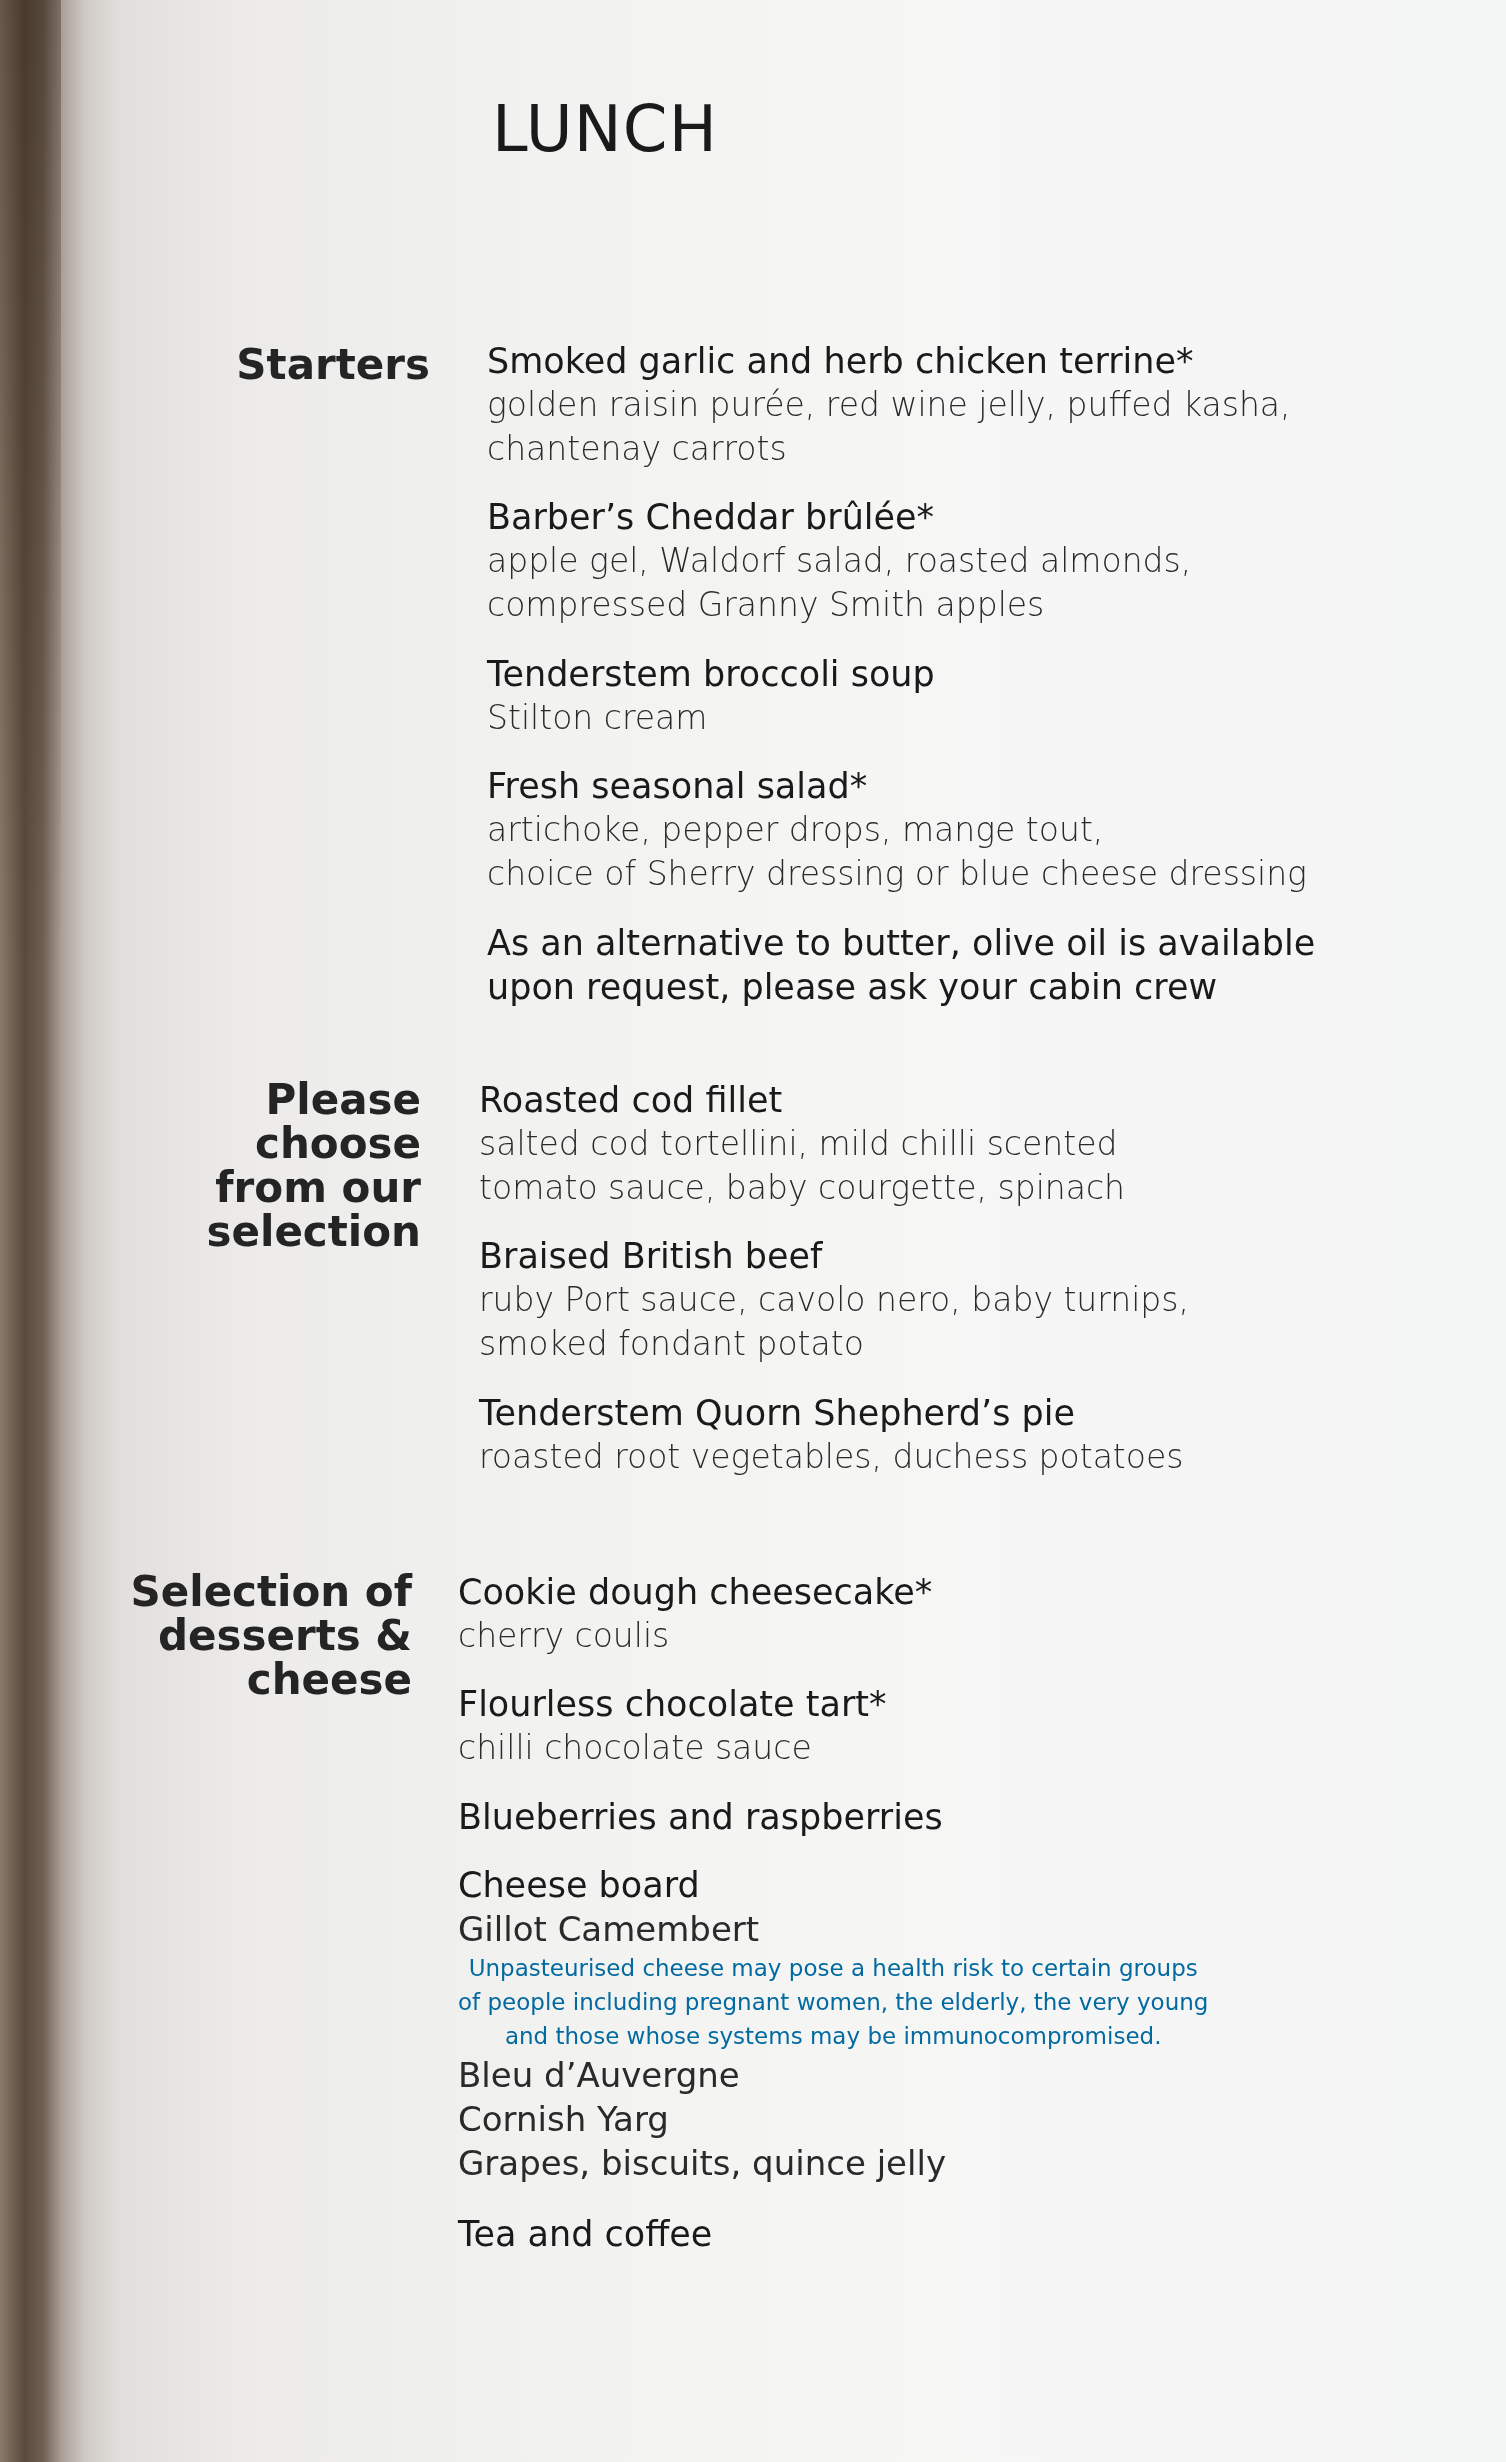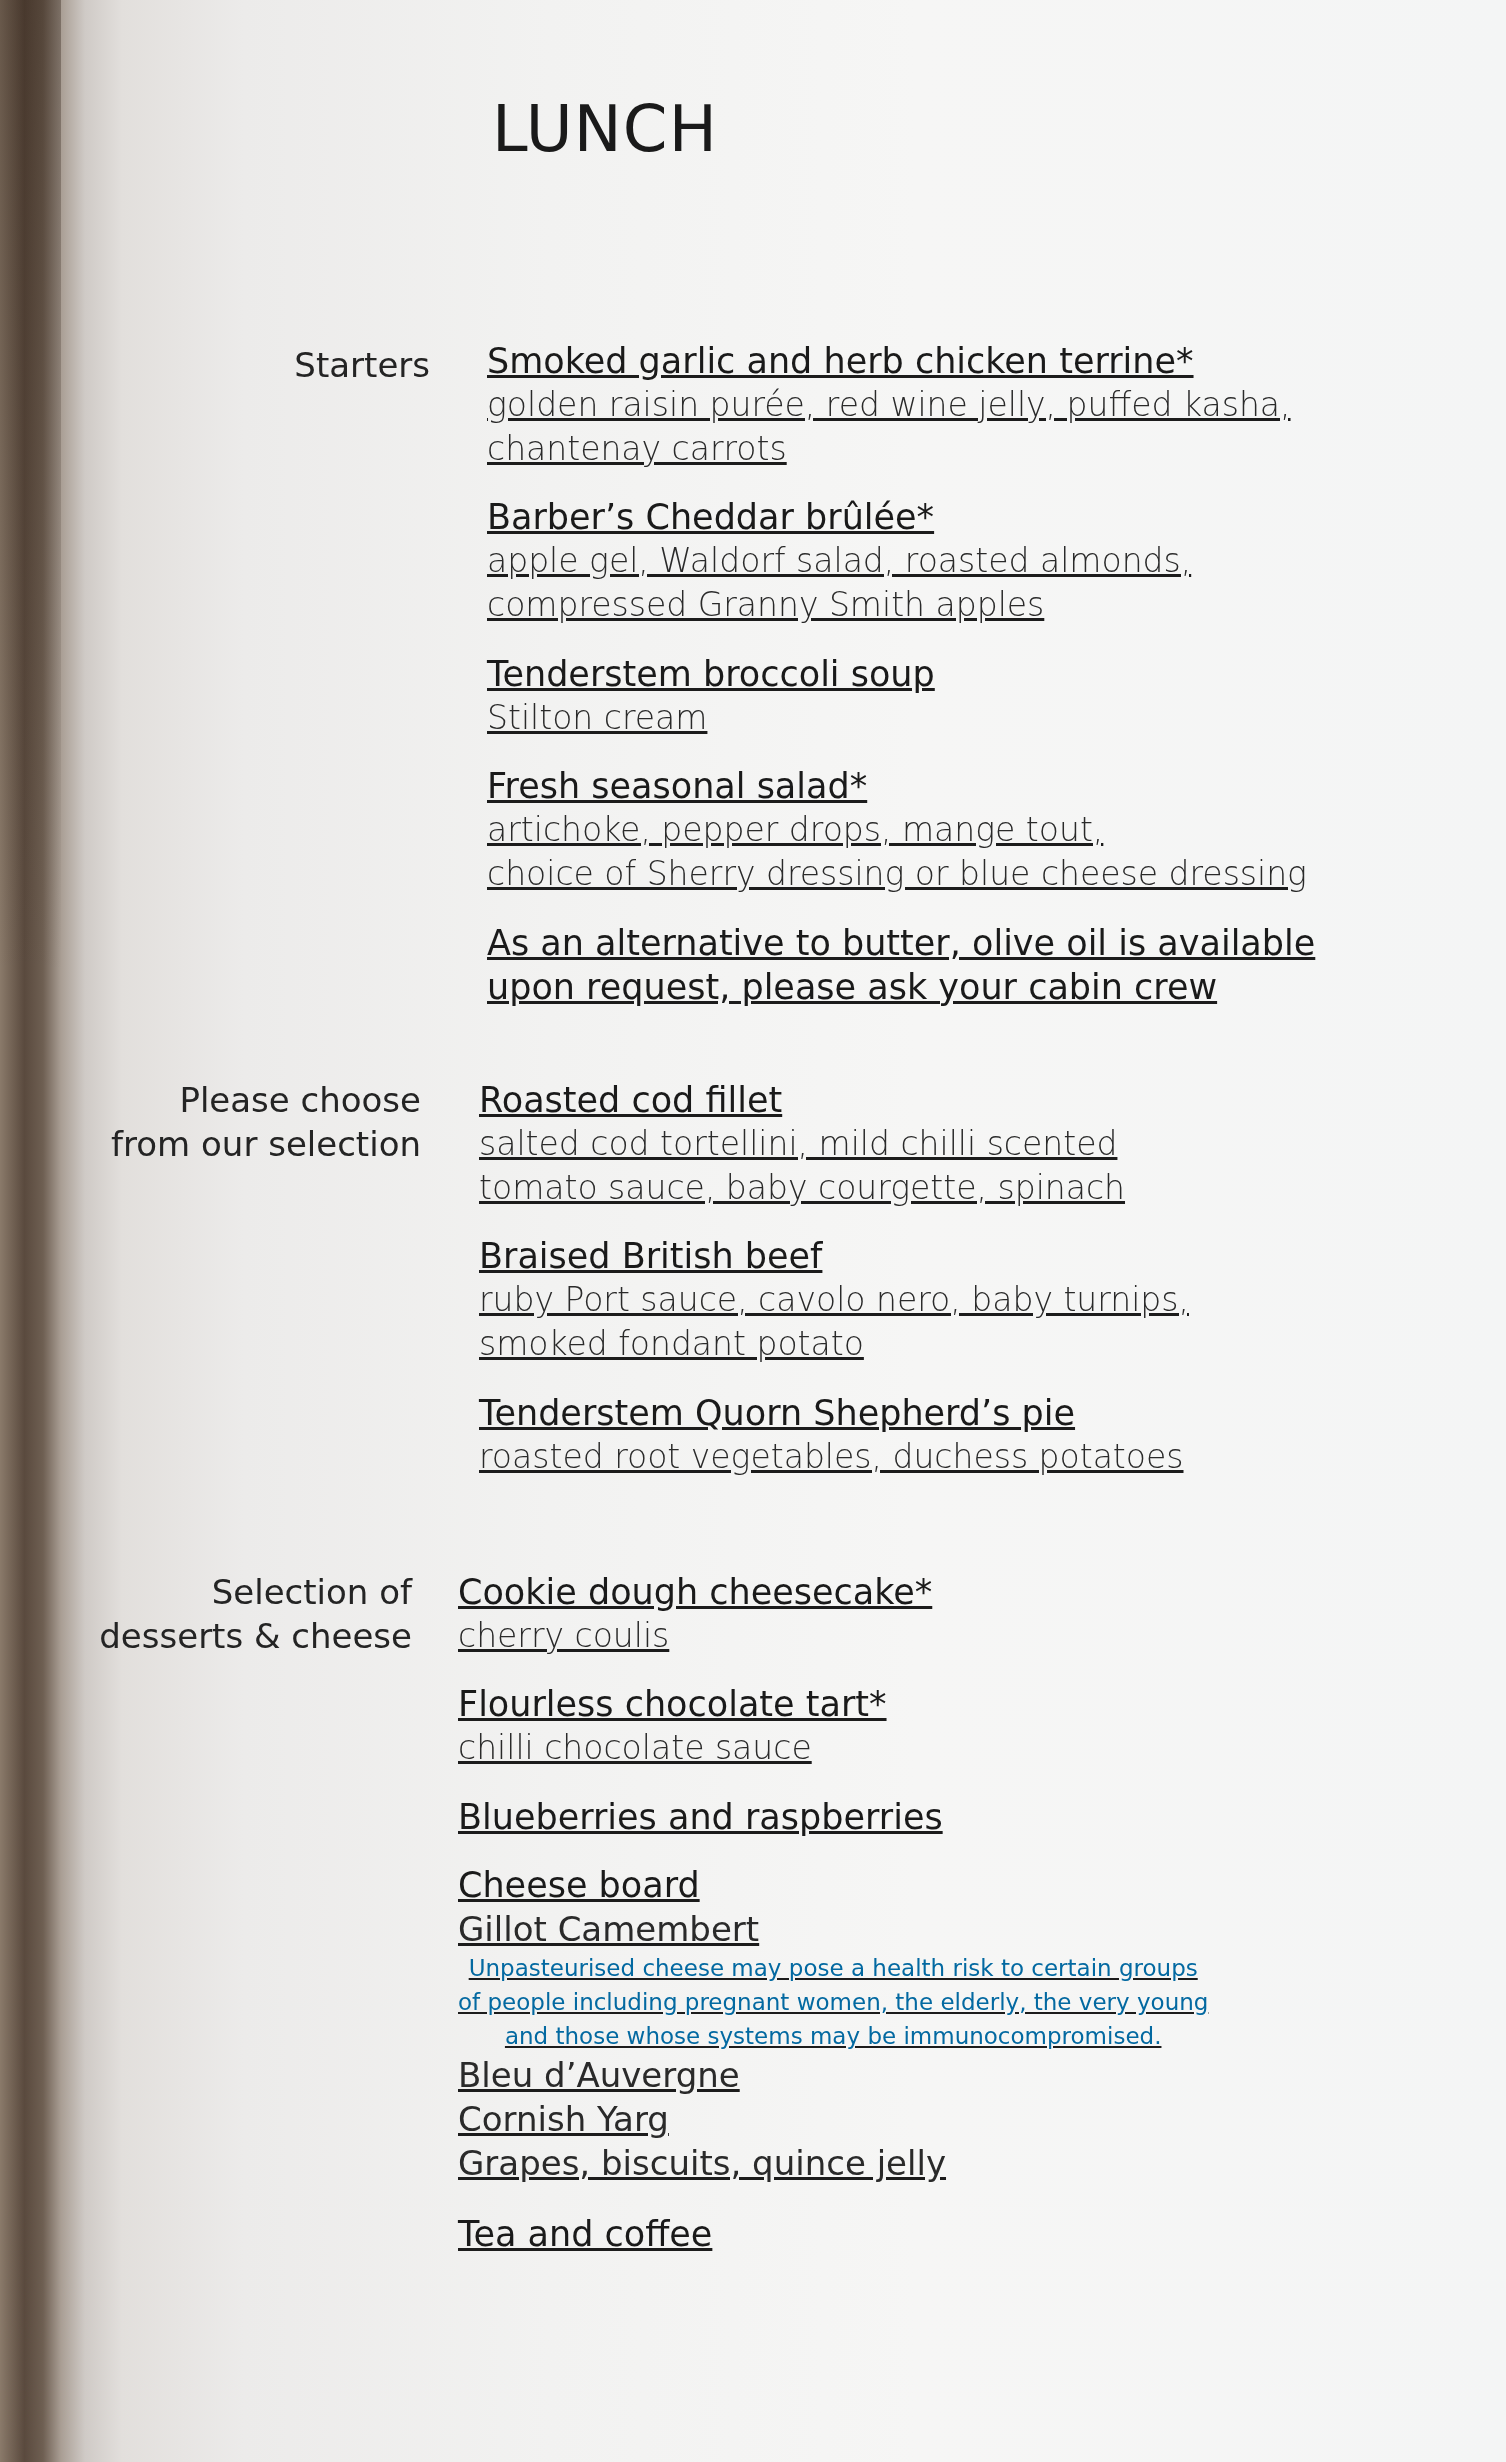--- a/index.html
+++ b/index.html
@@ -16,24 +16,24 @@
   .shade-top {
     position: absolute; left: 0; top: 0; width: 61px; height: 977px;
     background: linear-gradient(to bottom, rgba(40,25,15,0.35), rgba(40,25,15,0) 100%);
   }
   .page-title {
     position: absolute; left: 492px; top: 92px;
     font-size: 64px; font-weight: 400; letter-spacing: 1.2px; color: #1a1a1a;
   }
   .section { position: absolute; left: 0; width: 1507px; }
   .section-label {
-    position: absolute; text-align: right; font-weight: normal;
-    font-size: 34px; line-height: 44px; color: #242424;
+    position: absolute; text-align: right; font-weight: bold;
+    font-size: 42px; line-height: 44px; color: #242424;
   }
-  .items { position: absolute; text-decoration: underline; }
+  .items { position: absolute; }
   .item { margin-bottom: 24.4px; }
   .item-name { font-size: 35px; line-height: 44px; color: #1a1a1a; white-space: nowrap; }
   .item-desc { font-size: 33px; line-height: 44px; color: #2a2a2a; white-space: nowrap; font-weight: 300; }
   .note { font-size: 23px; line-height: 34px; color: #0369a1; white-space: nowrap; text-align: center; }
   .cheese-line { font-size: 34px; line-height: 44px; color: #2a2a2a; white-space: nowrap; }
 </style>
 </head>
 <body>
 
 <div class="shade-top"></div>

